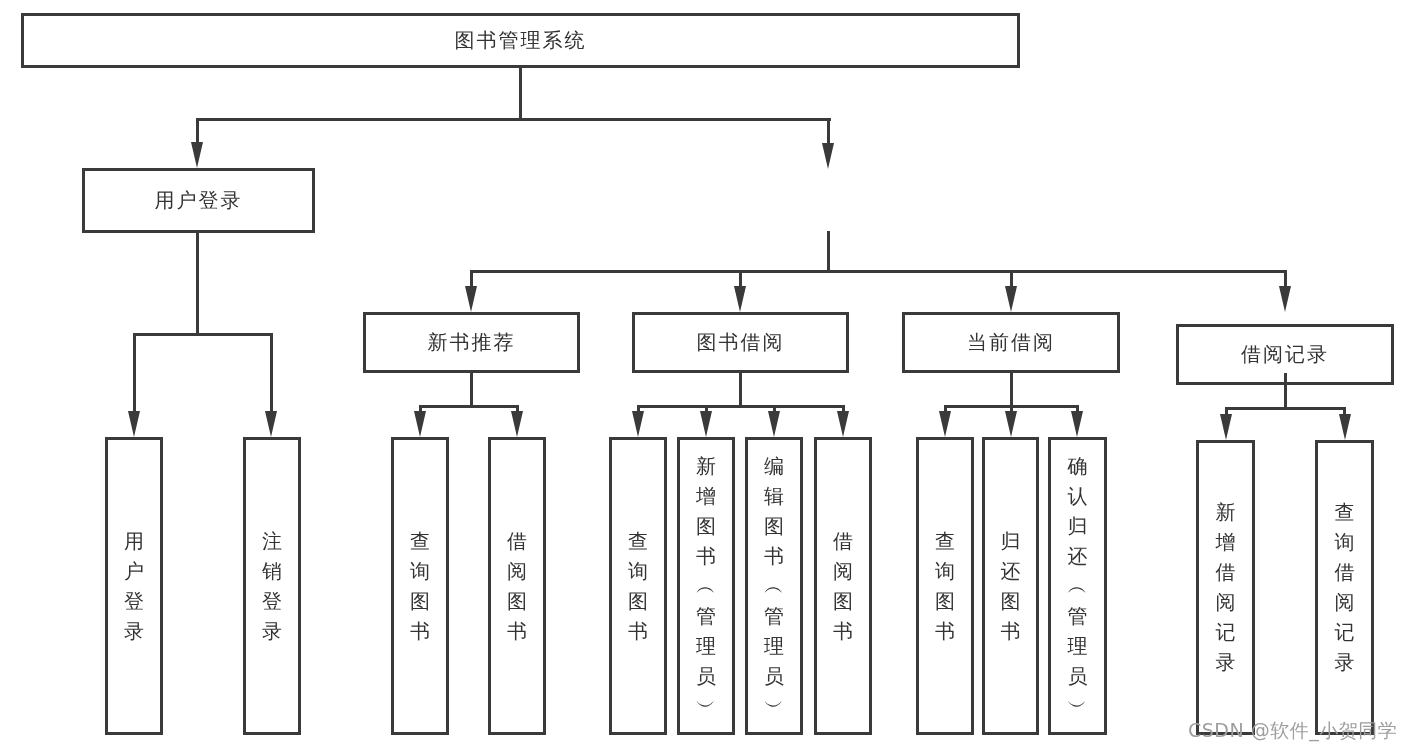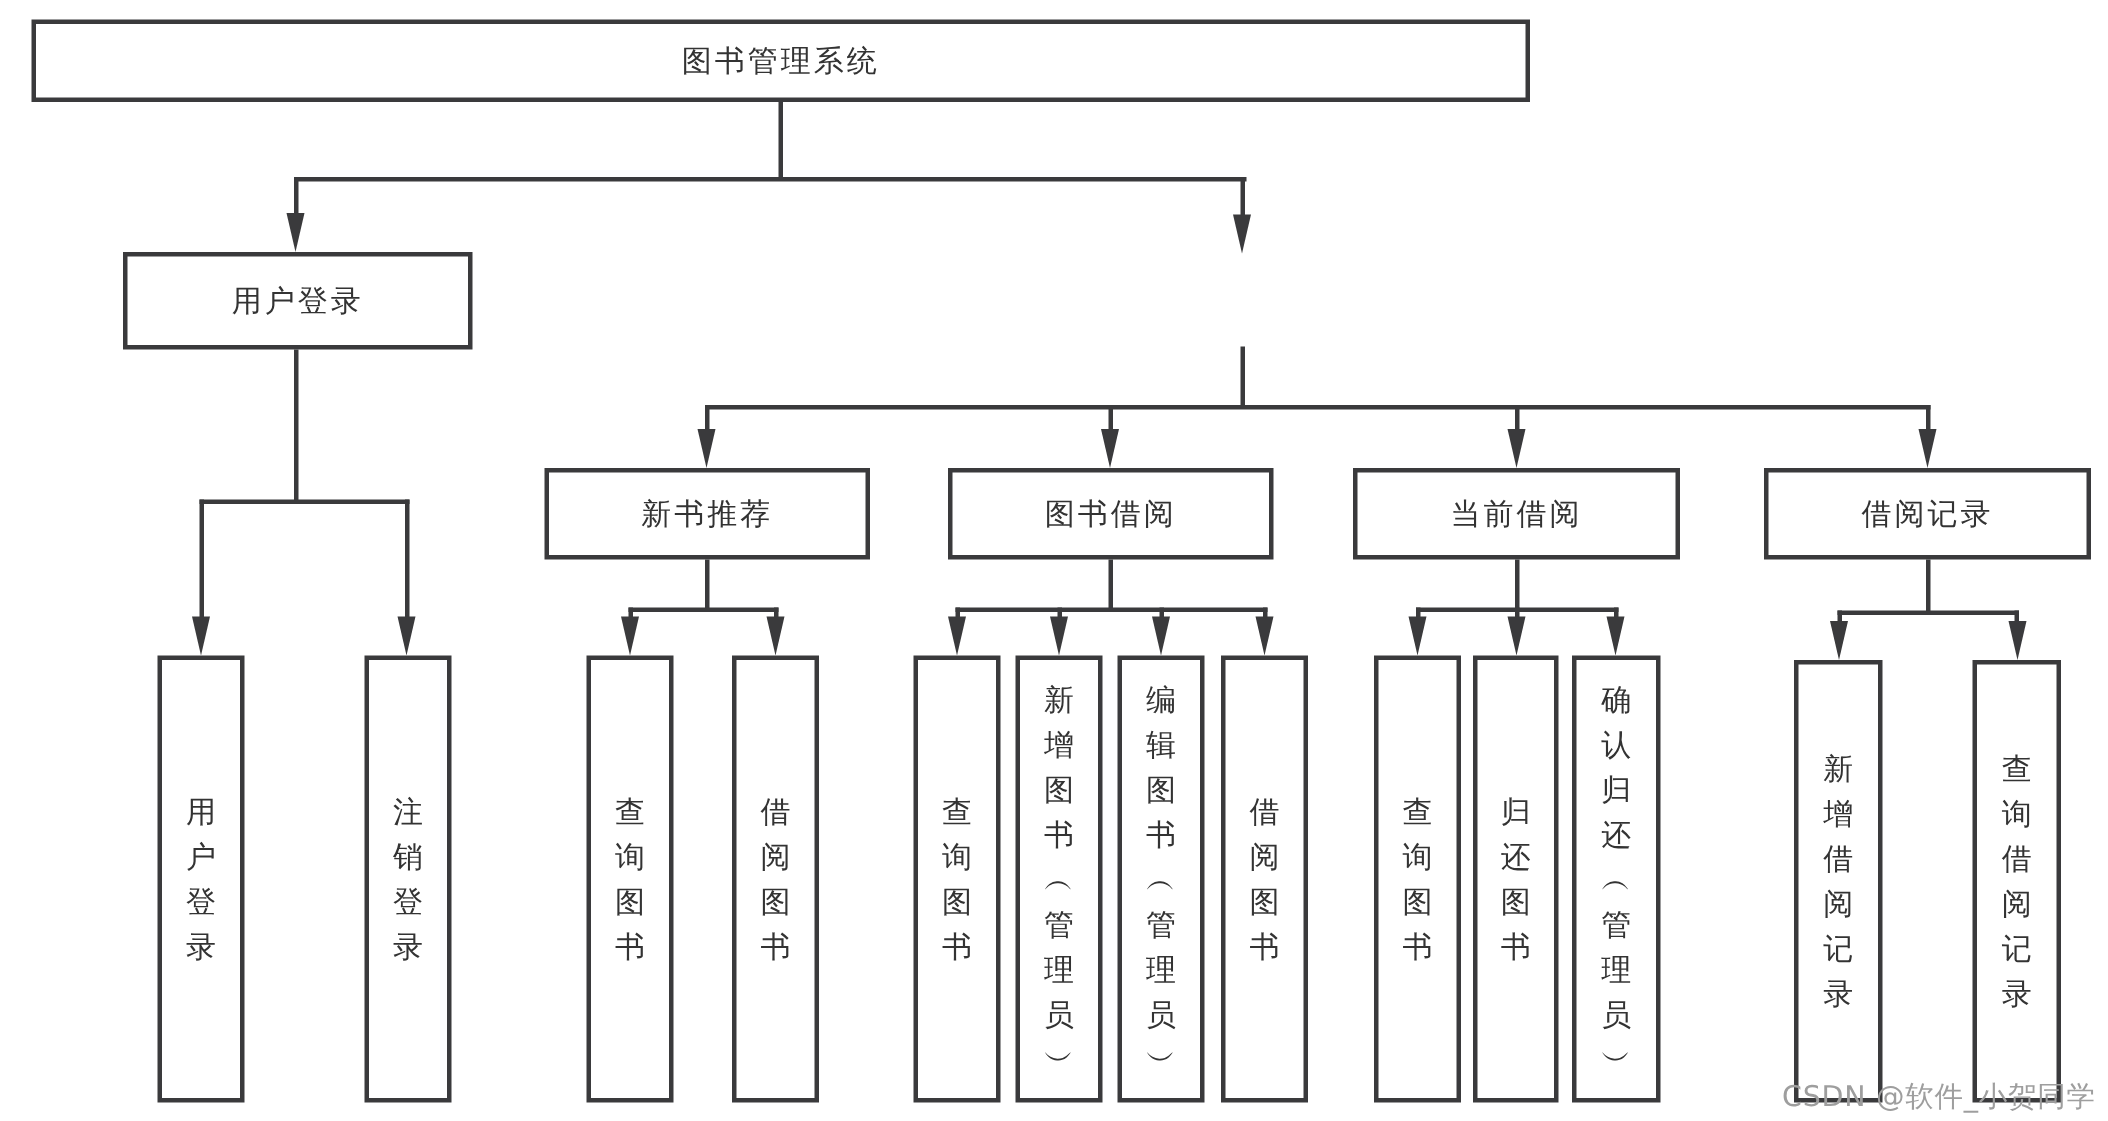--- a/index.html
+++ b/index.html
@@ -68,21 +68,21 @@
 
   <div class="box" style="left:363px;top:312px;width:217px;height:61px;">
     <span class="hlabel">新书推荐</span>
   </div>
   <div class="box" style="left:632px;top:312px;width:217px;height:61px;">
     <span class="hlabel">图书借阅</span>
   </div>
   <div class="box" style="left:902px;top:312px;width:218px;height:61px;">
     <span class="hlabel">当前借阅</span>
   </div>
-  <div class="box" style="left:1176px;top:312px;width:218px;height:61px;">
+  <div class="box" style="left:1176px;top:324px;width:218px;height:61px;">
     <span class="hlabel">借阅记录</span>
   </div>
 
   <div class="line" style="left:470px;top:373px;width:3px;height:34px;"></div>
   <div class="line" style="left:419px;top:405px;width:100px;height:3px;"></div>
   <div class="line" style="left:419px;top:405px;width:3px;height:10px;"></div>
   <div class="arrow" style="left:414px;top:411px;"></div>
   <div class="line" style="left:516px;top:405px;width:3px;height:10px;"></div>
   <div class="arrow" style="left:511px;top:411px;"></div>
 

